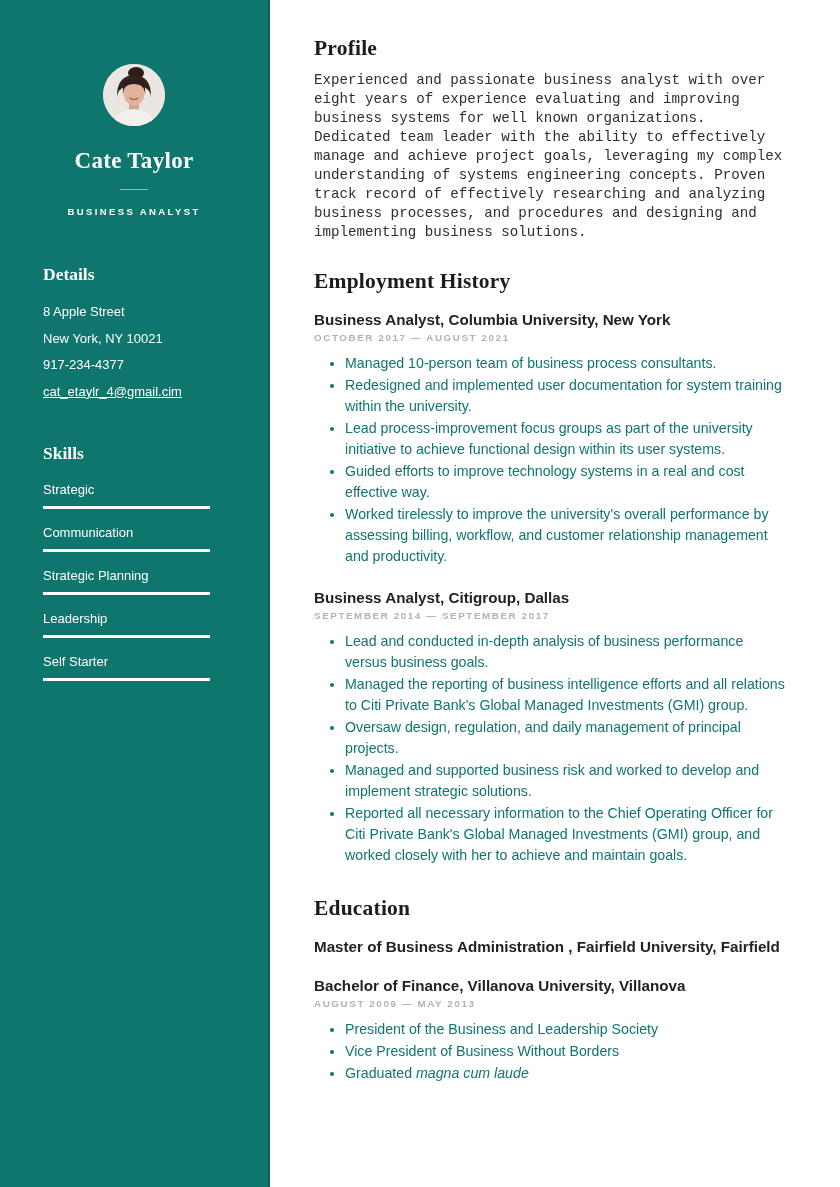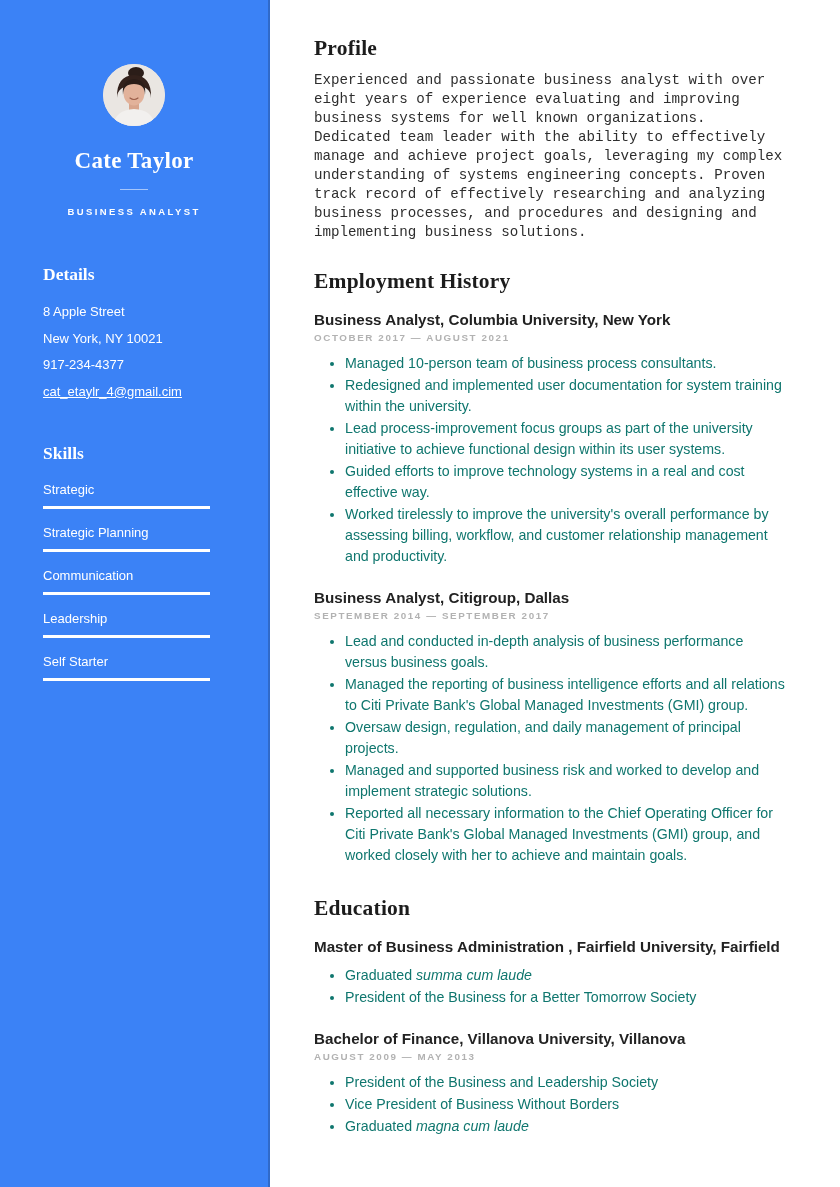--- a/index.html
+++ b/index.html
@@ -11,21 +11,21 @@
     position: relative;
     overflow: hidden;
   }
   .page { display: flex; width: 840px; height: 1187px; }
 
   
   .sidebar {
     width: 270px;
     min-width: 270px;
     height: 100%;
-    background: #3b82f6;
+    background: #0f766e;
     color: #ffffff;
     border-right: 2px solid rgba(0,0,0,0.18);
   }
   .sidebar-header { text-align: center; padding-top: 64px; }
   .avatar {
     width: 62px; height: 62px;
     border-radius: 50%;
     margin: 0 auto;
     overflow: hidden;
     background: #e9e5e1;
@@ -168,27 +168,27 @@
       <div class="skills-section">
         <div class="side-heading">Skills</div>
 
         <div class="skill-item first">
           <div class="skill-label">Strategic</div>
           <div class="skill-bar-track">
               <div class="skill-bar-fill" style="width:100%"></div>
             </div>
         </div>
         <div class="skill-item">
+          <div class="skill-label">Communication</div>
+          <div class="skill-bar-track">
+              <div class="skill-bar-fill" style="width:100%"></div>
+            </div>
+        </div>
+        <div class="skill-item">
           <div class="skill-label">Strategic Planning</div>
-          <div class="skill-bar-track">
-              <div class="skill-bar-fill" style="width:100%"></div>
-            </div>
-        </div>
-        <div class="skill-item">
-          <div class="skill-label">Communication</div>
           <div class="skill-bar-track">
               <div class="skill-bar-fill" style="width:100%"></div>
             </div>
         </div>
         <div class="skill-item">
           <div class="skill-label">Leadership</div>
           <div class="skill-bar-track">
               <div class="skill-bar-fill" style="width:100%"></div>
             </div>
         </div>
@@ -235,24 +235,20 @@
           <li>Reported all necessary information to the Chief Operating Officer for Citi Private Bank's Global Managed Investments (GMI) group, and worked closely with her to achieve and maintain goals.</li>
         </ul>
       </div>
     </section>
 
     <section class="education-section">
       <h2 class="section-heading">Education</h2>
 
       <div class="entry">
         <div class="entry-title">Master of Business Administration , Fairfield University, Fairfield</div>
-        <ul class="bullets">
-          <li><span>Graduated </span><span class="it">summa cum laude</span></li>
-          <li><span>President of the Business for a Better Tomorrow Society</span><span class="it"></span></li>
-        </ul>
       </div>
 
       <div class="entry">
         <div class="entry-title">Bachelor of Finance, Villanova University, Villanova</div>
         <div class="entry-dates">AUGUST 2009 — MAY 2013</div>
         <ul class="bullets">
           <li><span>President of the Business and Leadership Society</span><span class="it"></span></li>
           <li><span>Vice President of Business Without Borders</span><span class="it"></span></li>
           <li><span>Graduated </span><span class="it">magna cum laude</span></li>
         </ul>

